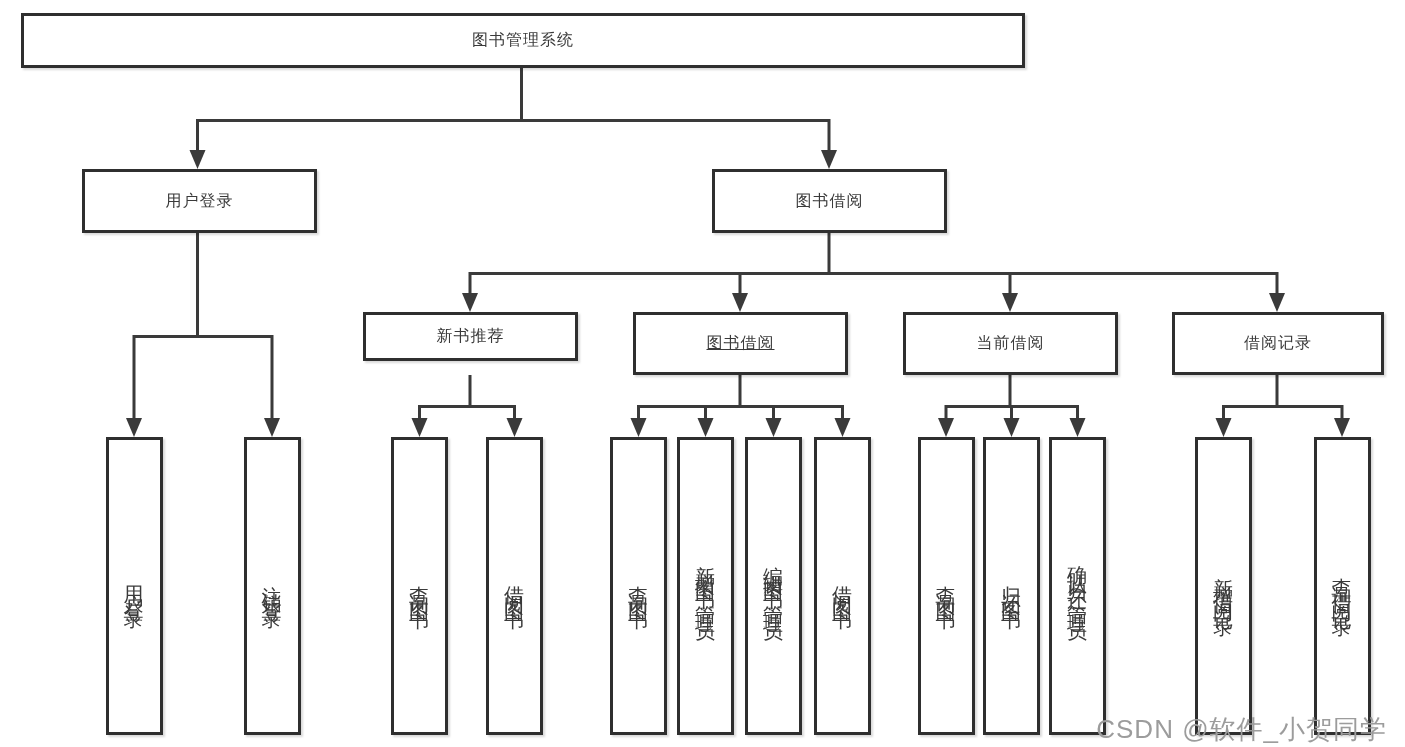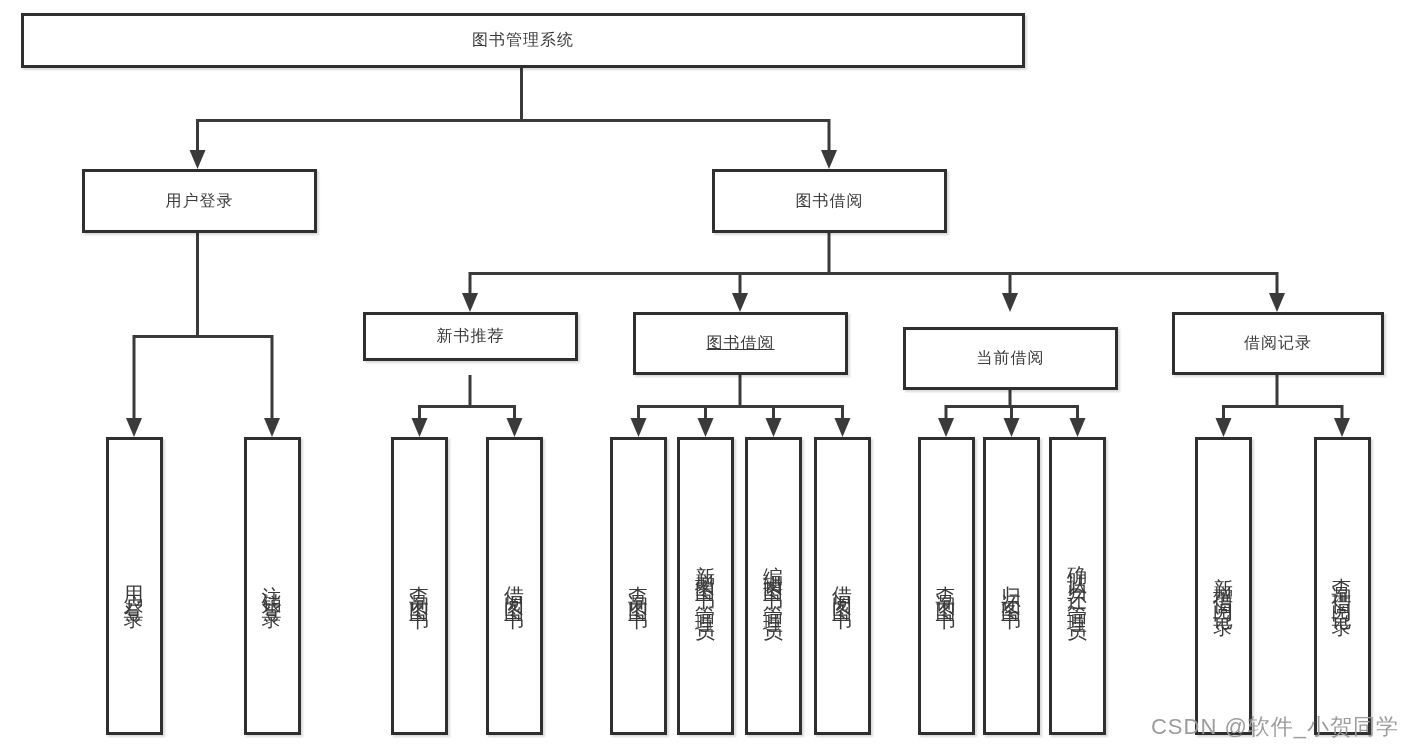--- a/index.html
+++ b/index.html
@@ -41,22 +41,22 @@
     writing-mode: vertical-rl;
     text-orientation: mixed;
     font-size: 20px;
     letter-spacing: 8px;
     line-height: 1;
     text-align: center;
   }
   .watermark {
     position: absolute;
     top: 712px;
-    right: 6px;
-    font-size: 22px;
+    right: 18px;
+    font-size: 26px;
     color: #9c9c9c;
     letter-spacing: 1px;
     z-index: 5;
     white-space: nowrap;
   }
 </style>
 </head>
 <body>
 
 <div class="stage">
@@ -102,21 +102,21 @@
     </g>
   </svg>
 
   <div class="node" style="left:21px; top:13px; width:1004px; height:55px;">图书管理系统</div>
 
   <div class="node" style="left:82px; top:169px; width:235px; height:64px;">用户登录</div>
   <div class="node" style="left:712px; top:169px; width:235px; height:64px;">图书借阅</div>
 
   <div class="node" style="left:363px; top:312px; width:215px; height:49px;">新书推荐</div>
   <div class="node" style="left:633px; top:312px; width:215px; height:63px;text-decoration:underline;">图书借阅</div>
-  <div class="node" style="left:903px; top:327px; width:215px; height:63px;">当前借阅</div>
+  <div class="node" style="left:903px; top:312px; width:215px; height:63px;">当前借阅</div>
   <div class="node" style="left:1172px; top:312px; width:212px; height:63px;">借阅记录</div>
 
   <div class="node leaf" style="left:105.5px; top:437px; width:57px; height:298px;">用户登录</div>
   <div class="node leaf" style="left:243.5px; top:437px; width:57px; height:298px;">注销登录</div>
 
   <div class="node leaf" style="left:391px; top:437px; width:57px; height:298px;">查询图书</div>
   <div class="node leaf" style="left:486px; top:437px; width:57px; height:298px;">借阅图书</div>
 
   <div class="node leaf" style="left:610px; top:437px; width:57px; height:298px;">查询图书</div>
   <div class="node leaf" style="left:677px; top:437px; width:57px; height:298px;">新增图书（管理员）</div>

